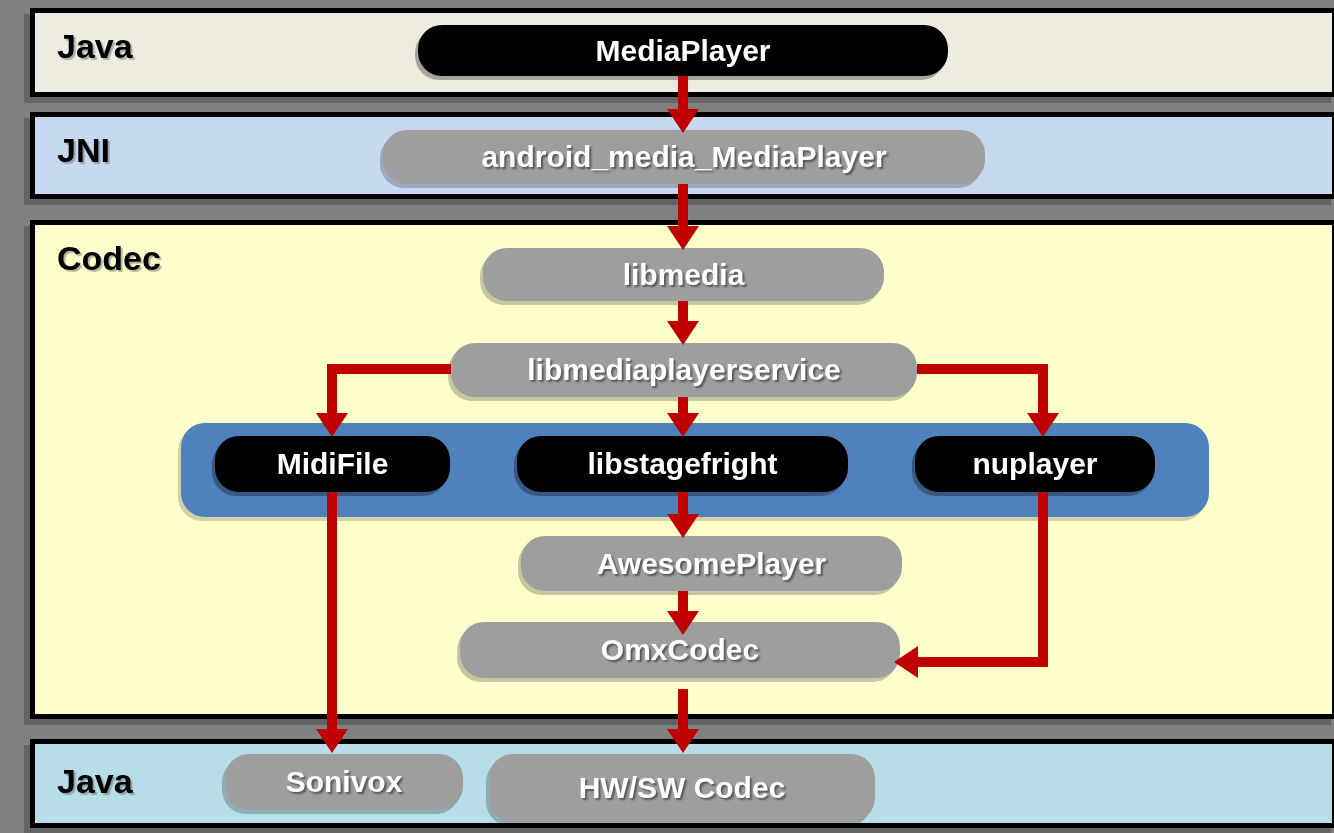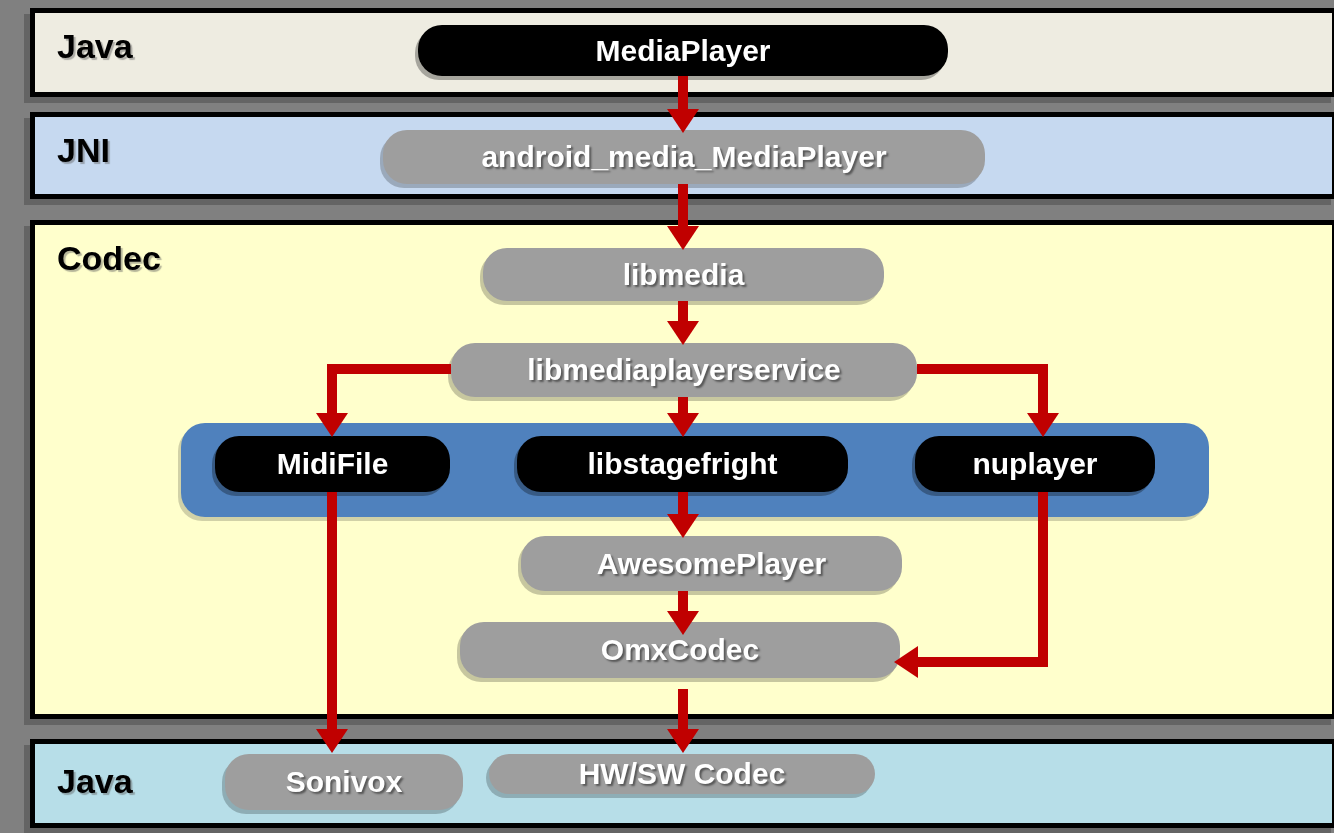--- a/index.html
+++ b/index.html
@@ -94,21 +94,21 @@
   <div class="node black" style="left:517px;top:436px;width:331px;height:56px;">libstagefright</div>
 
   <div class="node black" style="left:915px;top:436px;width:240px;height:56px;">nuplayer</div>
 
   <div class="node gray" style="left:521px;top:536px;width:381px;height:55px;">AwesomePlayer</div>
 
   <div class="node gray" style="left:460px;top:622px;width:440px;height:56px;">OmxCodec</div>
 
   <div class="node gray" style="left:213px;top:754px;width:238px;height:56px;margin-left:12px;">Sonivox</div>
 
-  <div class="node gray" style="left:489px;top:754px;width:386px;height:40px;">HW/SW Codec</div>
+  <div class="node gray" style="left:489px;top:754px;width:386px;height:68px;">HW/SW Codec</div>
 
   <div class="vline" style="left:678px;top:76px;height:35px;"></div>
   <div class="ahead-down" style="left:667px;top:109px;"></div>
 
   <div class="vline" style="left:678px;top:184px;height:44px;"></div>
   <div class="ahead-down" style="left:667px;top:226px;"></div>
 
   <div class="vline" style="left:678px;top:301px;height:22px;"></div>
   <div class="ahead-down" style="left:667px;top:321px;"></div>
 

